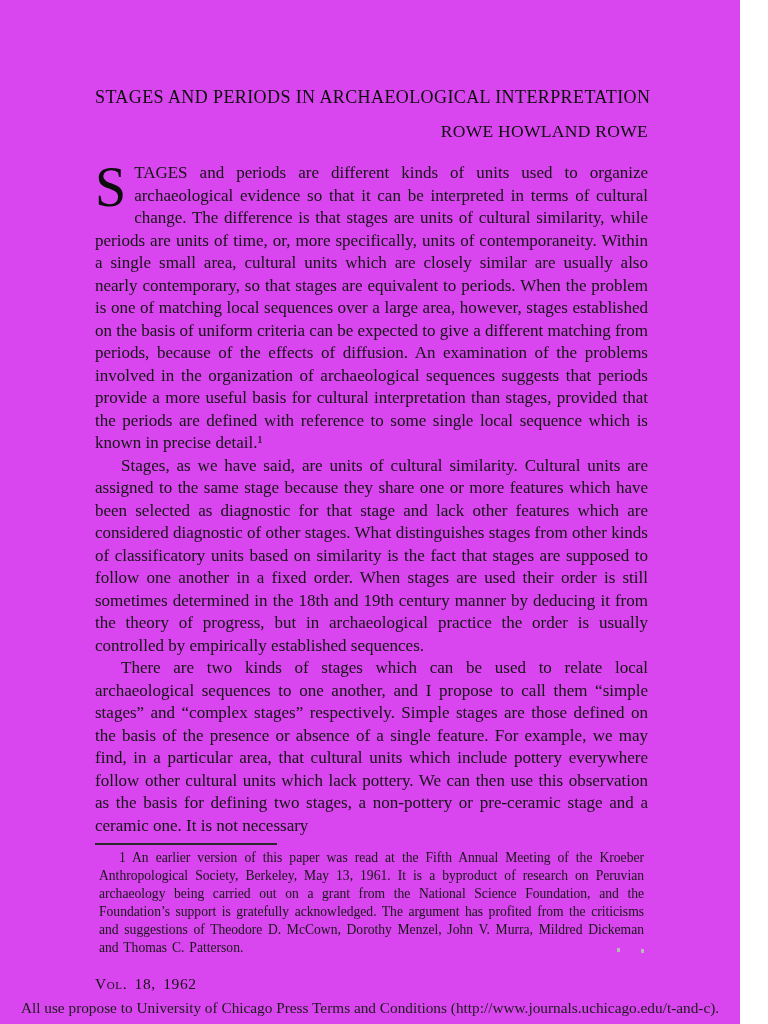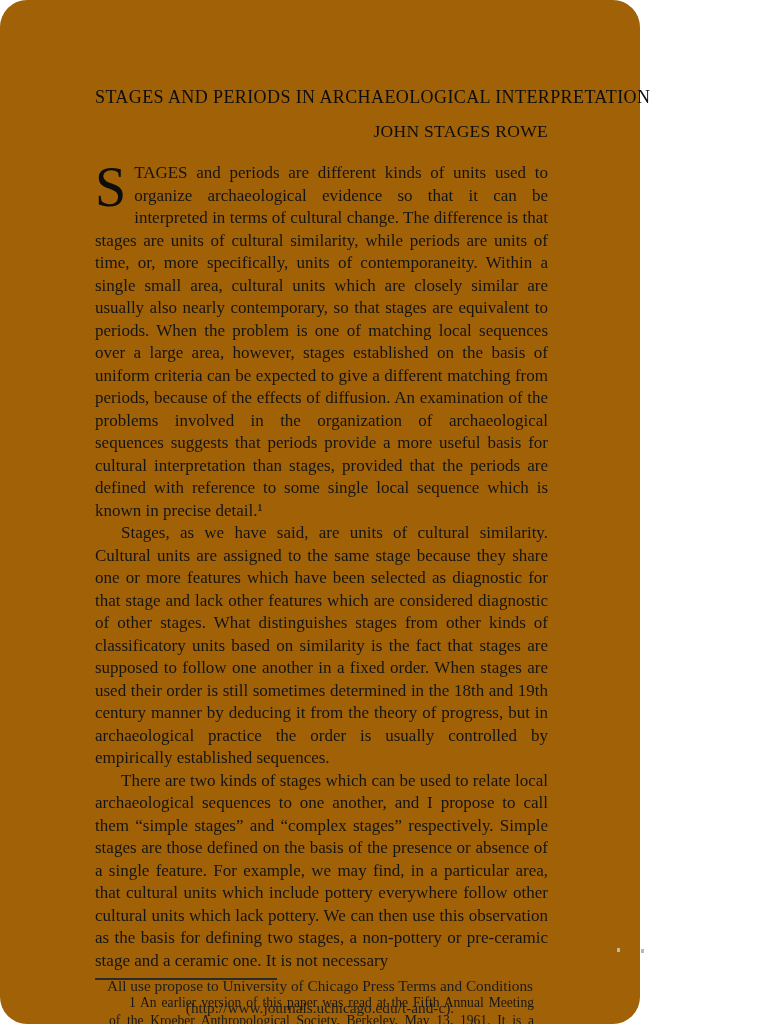--- a/index.html
+++ b/index.html
@@ -9,26 +9,25 @@
   body {
     width: 768px;
     height: 1024px;
     background: #ffffff;
     overflow: hidden;
     font-family: "Liberation Serif", serif;
     color: #161616;
   }
   .page {
     position: relative;
-    width: 640px;
+    width: 740px;
     height: 1024px;
     box-sizing: border-box;
-    background: #a16207;
+    background: #d946ef;
     padding: 86px 92px 0 95px;
-    border-radius: 27px;
   }
   .title {
     margin: 0;
     font-size: 18px;
     line-height: 22px;
     font-weight: 400;
     text-align: center;
     letter-spacing: 0.4px;
     color: #0d0d0d;
     white-space: nowrap;
@@ -57,21 +56,21 @@
     padding: 3px 8px 0 0;
     color: #0d0d0d;
   }
   .fn-rule {
     border: none;
     border-top: 2px solid #2a2a2a;
     width: 182px;
     margin: 6px 0 4px 0;
   }
   .footnote {
-    margin: 14px;
+    margin: 4px;
     font-size: 13.6px;
     line-height: 18.1px;
     text-align: justify;
     text-indent: 20px;
     word-spacing: 1.5px;
     color: #171717;
   }
   .page-number {
     margin-top: 4px;
     text-align: center;
@@ -102,35 +101,36 @@
     background: #b8b8b8;
   }
 </style>
 </head>
 <body>
 
 <main class="page">
 
   <h1 class="title">STAGES AND PERIODS IN ARCHAEOLOGICAL INTERPRETATION</h1>
 
-  <div class="author">JOHN STAGES ROWE</div>
+  <div class="author">ROWE HOWLAND ROWE</div>
 
   <div class="body-text">
     <p class="para">
       <span class="dropcap">S</span><span>TAGES and periods are different kinds of units used to organize archaeological evidence so that it can be interpreted in terms of cultural change. The difference is that stages are units of cultural similarity, while periods are units of time, or, more specifically, units of contemporaneity. Within a single small area, cultural units which are closely similar are usually also nearly contemporary, so that stages are equivalent to periods. When the problem is one of matching local sequences over a large area, however, stages established on the basis of uniform criteria can be expected to give a different matching from periods, because of the effects of diffusion. An examination of the problems involved in the organization of archaeological sequences suggests that periods provide a more useful basis for cultural interpretation than stages, provided that the periods are defined with reference to some single local sequence which is known in precise detail.¹</span>
     </p>
     <p class="para indent">Stages, as we have said, are units of cultural similarity. Cultural units are assigned to the same stage because they share one or more features which have been selected as diagnostic for that stage and lack other features which are considered diagnostic of other stages. What distinguishes stages from other kinds of classificatory units based on similarity is the fact that stages are supposed to follow one another in a fixed order. When stages are used their order is still sometimes determined in the 18th and 19th century manner by deducing it from the theory of progress, but in archaeological practice the order is usually controlled by empirically established sequences.</p>
     <p class="para indent">There are two kinds of stages which can be used to relate local archaeological sequences to one another, and I propose to call them “simple stages” and “complex stages” respectively. Simple stages are those defined on the basis of the presence or absence of a single feature. For example, we may find, in a particular area, that cultural units which include pottery everywhere follow other cultural units which lack pottery. We can then use this observation as the basis for defining two stages, a non-pottery or pre-ceramic stage and a ceramic one. It is not necessary</p>
   </div>
 
   <hr class="fn-rule">
 
   <p class="footnote">1 An earlier version of this paper was read at the Fifth Annual Meeting of the Kroeber Anthropological Society, Berkeley, May 13, 1961. It is a byproduct of research on Peruvian archaeology being carried out on a grant from the National Science Foundation, and the Foundation’s support is gratefully acknowledged. The argument has profited from the criticisms and suggestions of Theodore D. McCown, Dorothy Menzel, John V. Murra, Mildred Dickeman and Thomas C. Patterson.</p>
 
 
+  <div class="volume">Vol. 18, 1962</div>
 
   <div class="speck" style="left:617px; top:948px; width:3px; height:4px;"></div>
   <div class="speck" style="left:641px; top:949px; width:3px; height:4px;"></div>
 
   <div class="footer">
     <div>All use propose to University of Chicago Press Terms and Conditions (http://www.journals.uchicago.edu/t-and-c).</div>
   </div>
 
 </main>
 

